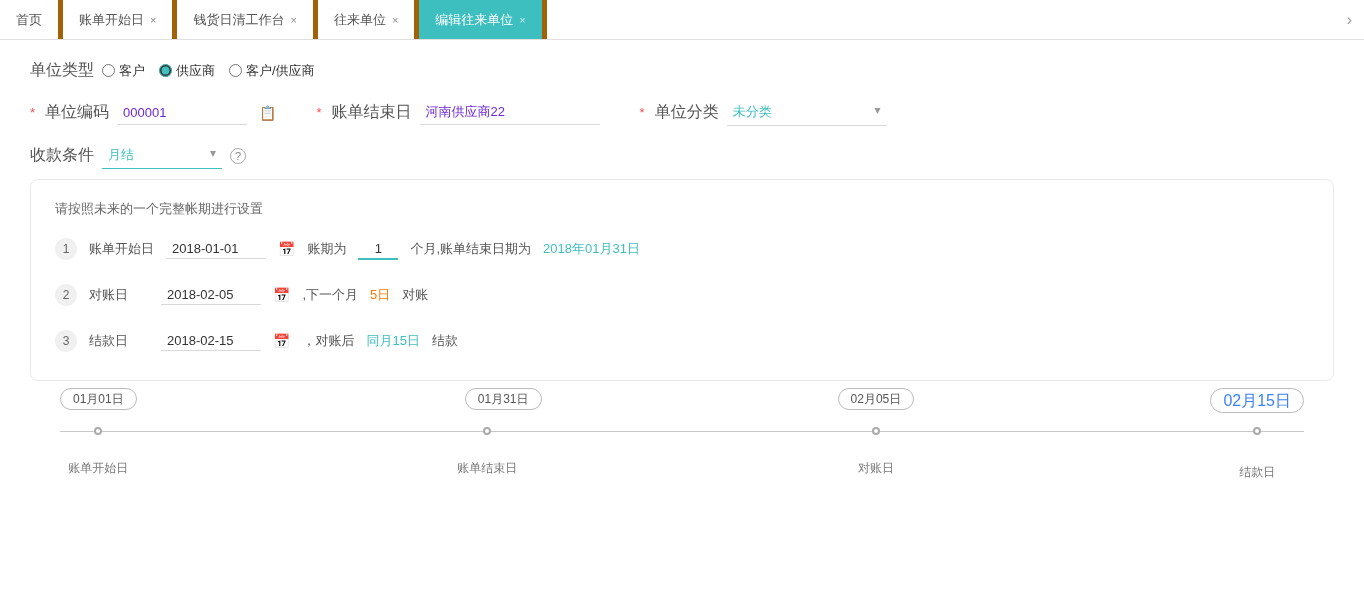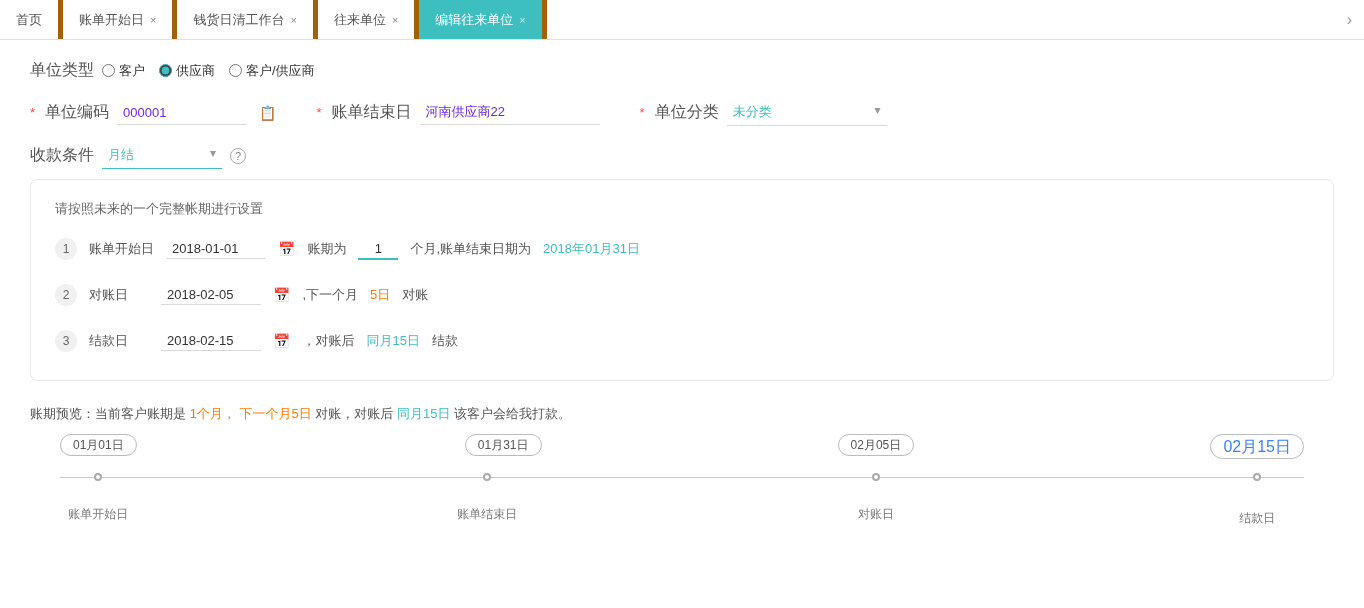--- a/index.html
+++ b/index.html
@@ -338,28 +338,20 @@
       <span class="step-label">结款日</span>
       <input type="text" class="step-date-input" value="2018-02-15" style="">
       <span class="cal-icon">📅</span>
       <span class="step-text">，对账后</span>
       <span class="highlight-teal">同月15日</span>
       <span class="step-text">结款</span>
     </div>
   </div>
 
   <div style="margin-top:16px;">
-    <div class="preview-text">
-      <span>账期预览：当前客户账期是</span>
-      <span class="highlight-orange">1个月，</span>
-      <span class="highlight-orange">下一个月5日</span>
-      <span>对账，对账后</span>
-      <span class="highlight-teal">同月15日</span>
-      <span> 该客户会给我打款。</span>
-    </div>
 
     <div style="position:relative; padding: 0 30px; margin-top: 0;">
 
       <div style="position:absolute; top: 34px; left: 30px; right: 30px; height: 1px; background: #c8c8c8;"></div>
 
       <div style="display:flex; justify-content:space-between; align-items:flex-start; position:relative; z-index:1;">
 
         <div class="tl-node-wrapper">
           <div style="width:8px;height:8px;border-radius:50%;background:#fff;border:2px solid #aaa;margin-top:30px;"></div>
           <div style="margin-top:-44px; margin-bottom:8px;">

